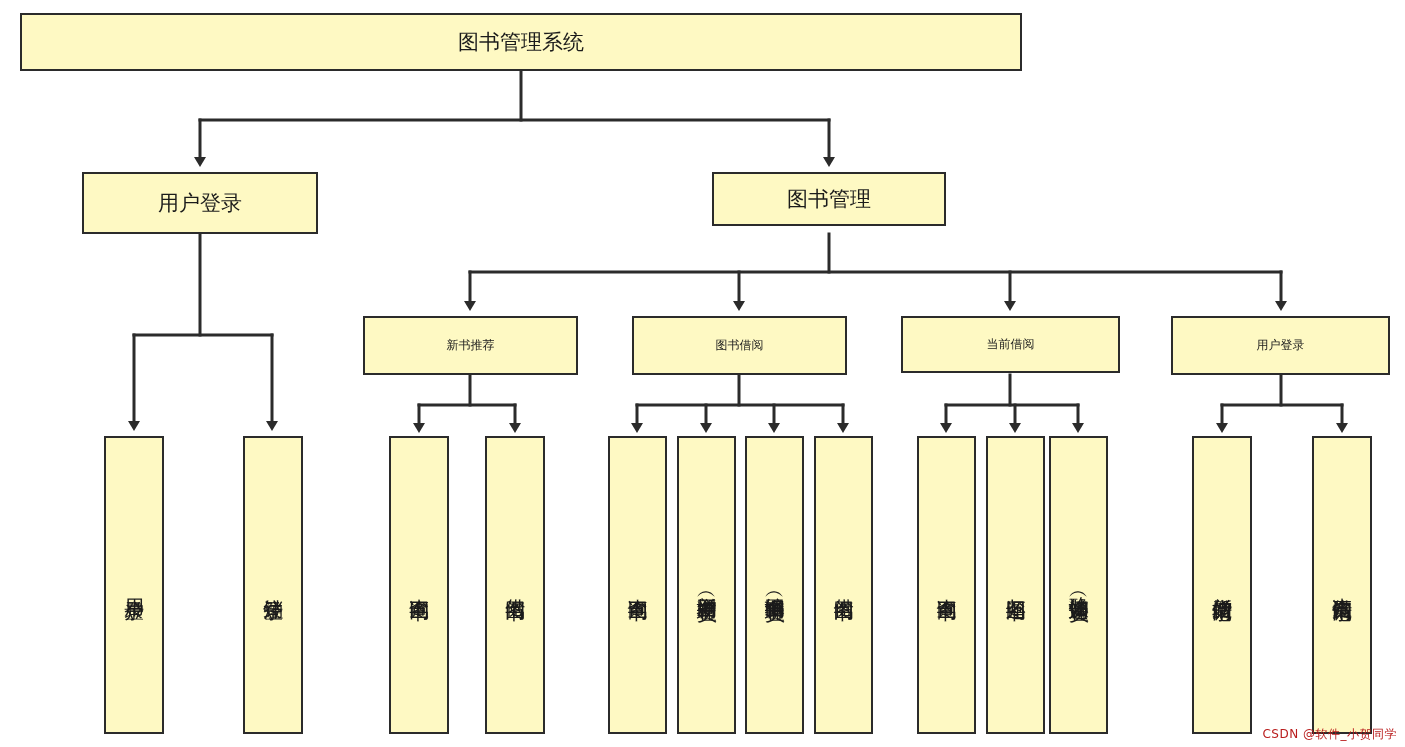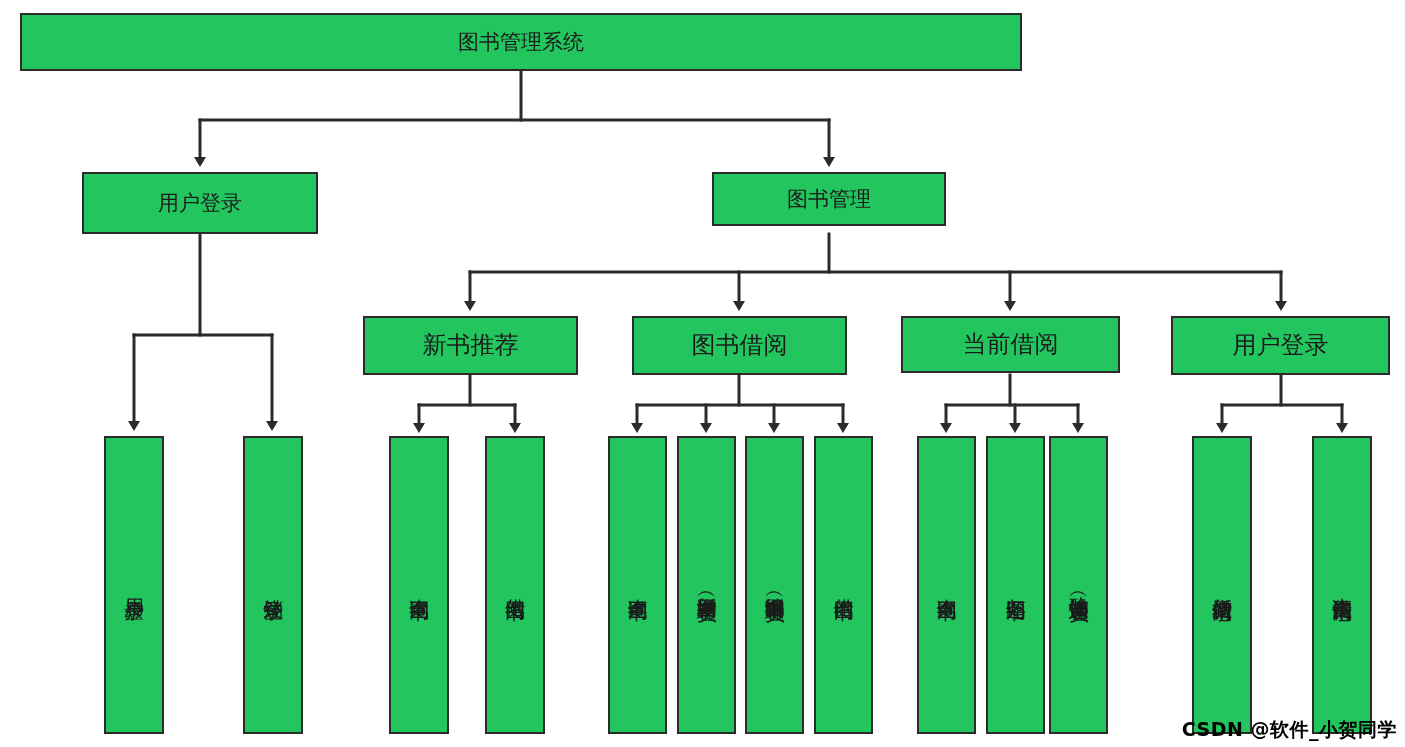--- a/index.html
+++ b/index.html
@@ -20,38 +20,38 @@
   #edge-layer {
     position: absolute;
     left: 0;
     top: 0;
     width: 1405px;
     height: 747px;
   }
   .node {
     position: absolute;
     box-sizing: border-box;
-    background: #22c55e;
+    background: #fef9c3;
     border: 2px solid #2b2b2b;
     display: flex;
     align-items: center;
     justify-content: center;
     color: #1b1b1b;
     line-height: 1.18;
     text-align: center;
     z-index: 2;
   }
   .node.root {
     font-size: 21px;
   }
   .node.level1 {
     font-size: 21px;
   }
   .node.level2 {
-    font-size: 24px;
+    font-size: 12px;
   }
   .node.leaf {
     font-size: 20px;
     writing-mode: vertical-rl;
     text-orientation: upright;
     align-items: center;
     justify-content: center;
     padding: 6px 0;
     letter-spacing: 1px;
   }
@@ -59,26 +59,25 @@
     display: block;
   }
   .leaf .node-label {
     writing-mode: vertical-rl;
     text-orientation: upright;
   }
   #watermark {
     position: absolute;
     right: 8px;
     bottom: 4px;
-    font-size: 19px;
-    color: #000000;
+    font-size: 12px;
+    color: #b91c1c;
     letter-spacing: 0.5px;
     z-index: 5;
     white-space: nowrap;
-    font-weight: bold;
   }
 </style>
 </head>
 <body>
 
 <div id="canvas-root">
 
   <svg id="edge-layer" viewBox="0 0 1405 747" xmlns="http://www.w3.org/2000/svg">
     <defs>
       <marker id="arrow" markerWidth="10" markerHeight="12" refX="1" refY="6" orient="auto" markerUnits="userSpaceOnUse">

